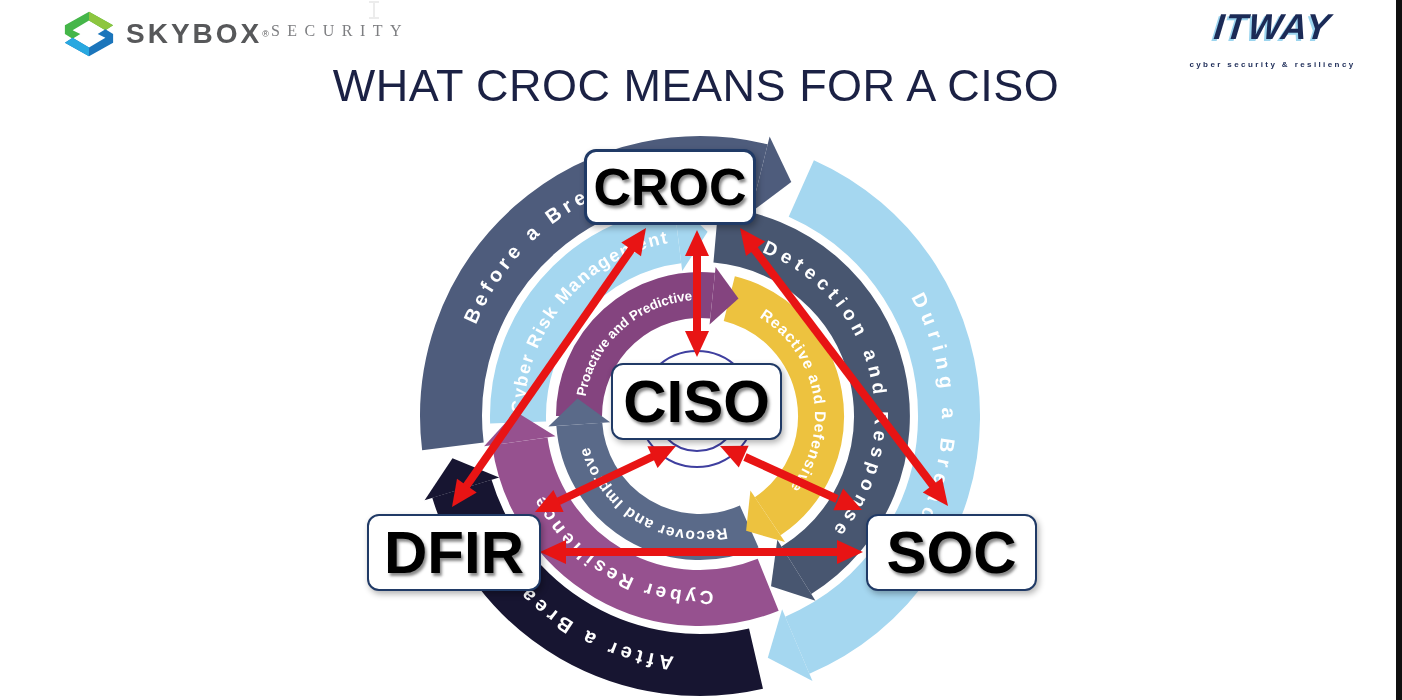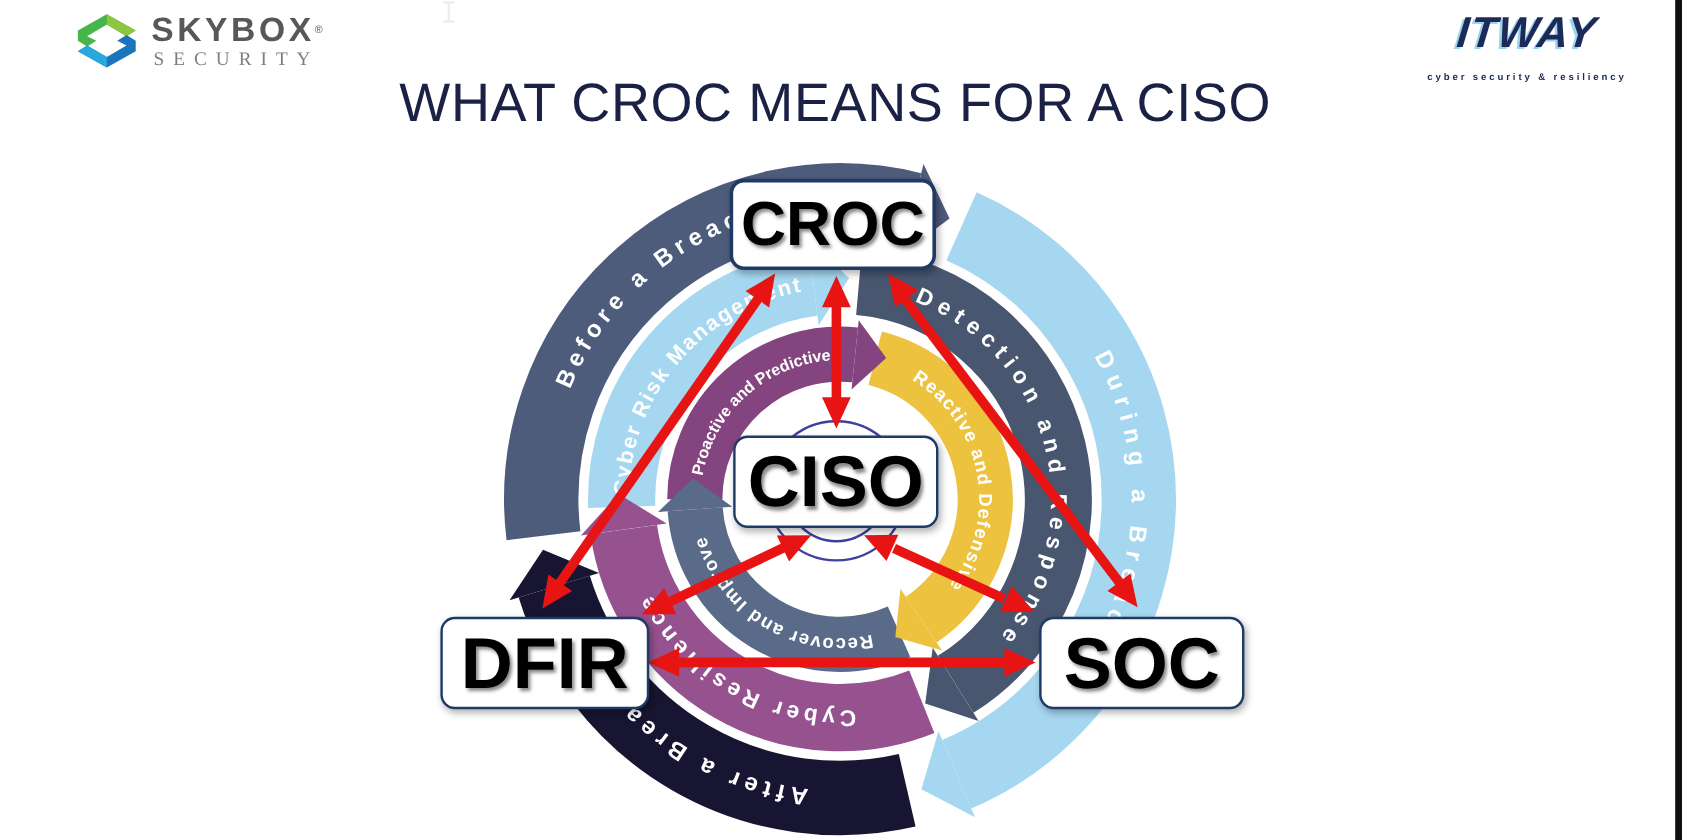--- a/index.html
+++ b/index.html
@@ -1,21 +1,21 @@
 <!DOCTYPE html>
 <html><head>
 <meta charset="utf-8">
 <style>
   html,body{margin:0;padding:0;background:#fff;}
   .stage{position:relative;width:1402px;height:700px;background:#ffffff;overflow:hidden;
          font-family:"Liberation Sans",sans-serif;}
 
   
   .skybox-logo{position:absolute;left:62px;top:8px;display:flex;align-items:center;gap:10px;}
-  .skybox-text{display:flex;flex-direction:column;line-height:1;}
+  .skybox-text{display:flex;flex-direction:row;line-height:1;}
   .skybox-brand{font-size:28px;font-weight:700;color:#57585a;letter-spacing:3px;}
   .skybox-reg{font-size:9px;vertical-align:super;color:#57585a;font-weight:400;}
   .skybox-sub{font-size:16px;font-weight:400;color:#7d7e81;letter-spacing:7.5px;margin-top:3px;margin-left:2px;font-family:Liberation Serif, serif;}
 
   .itway-logo{position:absolute;left:1180px;top:6px;width:185px;text-align:center;}
   .itway-brand{font-size:36px;font-weight:700;font-style:italic;color:#1b2a56;
                letter-spacing:1px;transform:skewX(-6deg);
                text-shadow:-2px 2px 0 #9bd4ee;}
   .itway-sub{font-size:8px;font-weight:700;color:#1b2a56;letter-spacing:2.4px;margin-top:12px;white-space:nowrap;}
 
@@ -38,21 +38,21 @@
   .t-pp{font-size:13.5px;letter-spacing:0.2px;}
   .t-rd{font-size:15.5px;letter-spacing:1.5px;}
   .t-ri{font-size:15.5px;letter-spacing:1.5px;}
 
   
   .node{position:absolute;background:#ffffff;border:2px solid #203a66;border-radius:12px;
         display:flex;align-items:center;justify-content:center;
         box-shadow:2px 3px 6px rgba(0,0,0,0.3);}
   .node span{font-weight:700;color:#000;font-size:60px;
              text-shadow:2px 3px 3px rgba(40,40,40,0.55);}
-  .node-croc{left:608px;top:149px;width:166px;height:70px;border-width:3px;}
+  .node-croc{left:584px;top:149px;width:166px;height:70px;border-width:3px;}
   .node-croc span{font-size:52px;}
   .node-ciso{left:611px;top:363px;width:167px;height:73px;}
   .node-dfir{left:367px;top:514px;width:170px;height:73px;}
   .node-soc{left:866px;top:514px;width:167px;height:73px;}
 
   .edge-line{position:absolute;right:0;top:0;width:6px;height:700px;background:#101010;}
 </style>
 </head>
 <body>
 

